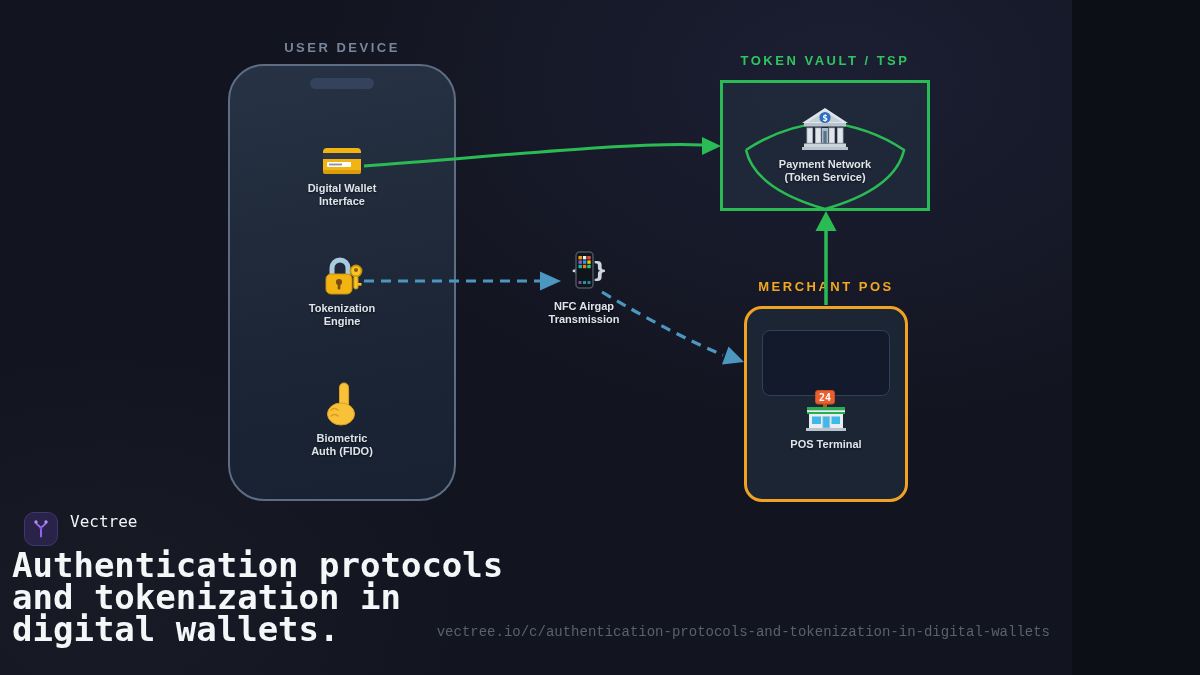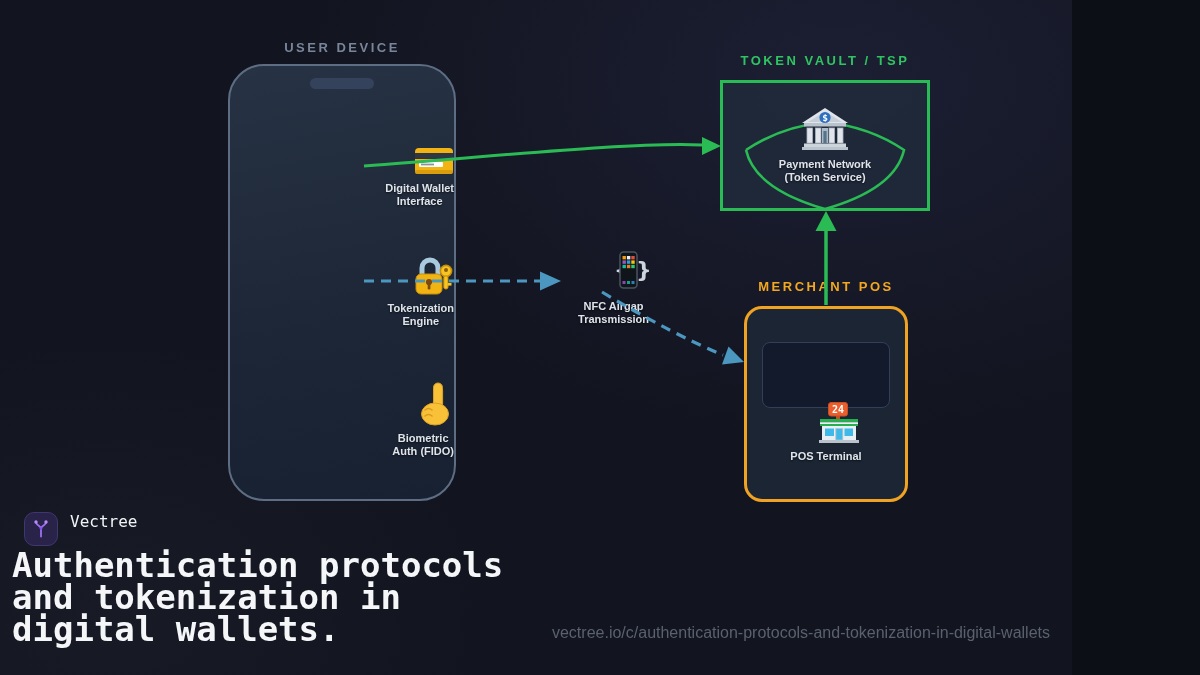--- a/index.html
+++ b/index.html
@@ -21,39 +21,39 @@
   #phone{
     position:absolute;left:228px;top:64px;width:228px;height:437px;
     border:2px solid #5d6d83;border-radius:36px;box-sizing:border-box;
     background:linear-gradient(170deg,#273244 0%,#1c2636 60%,#182131 100%);
   }
   #notch{
     position:absolute;left:50%;top:12px;transform:translateX(-50%);
     width:64px;height:11px;border-radius:6px;background:#35425c;
   }
   .node{
-    position:absolute;display:flex;flex-direction:column;align-items:flex-end;
+    position:absolute;display:flex;flex-direction:column;align-items:center;
     text-align:center;gap:6px;
   }
   .node .nlabel{font-size:11px;line-height:13px;font-weight:bold;color:#dfe4ea;
     text-shadow:0 1px 2px rgba(0,0,0,.6);}
   .node .icon{display:block;line-height:0;}
   
   #vault-box{
     position:absolute;left:720px;top:80px;width:210px;height:131px;
     border:3px solid #2abb54;box-sizing:border-box;background:rgba(32,44,60,.8);
   }
   #vault-shield{position:absolute;left:0;top:0;pointer-events:none;}
   #vault-node{left:0;right:0;top:24px;position:absolute;display:flex;flex-direction:column;align-items:center;gap:7px;}
   
   #pos-box{
     position:absolute;left:744px;top:306px;width:164px;height:196px;
     border:3px solid #f0a222;border-radius:18px;box-sizing:border-box;
     background:#1b2534;display:flex;flex-direction:column;align-items:center;
-    padding-top:33px;
+    padding-top:21px;
   }
   #pos-screen{
     width:128px;height:66px;border-radius:8px;background:#121a2b;
     border:1.5px solid #31405a;box-sizing:border-box;
   }
   #pos-node{position:static;margin-top:-6px;}
   
   #edges{position:absolute;left:0;top:0;pointer-events:none;}
   
   #logo{
@@ -63,22 +63,22 @@
   }
   #brand-name{
     position:absolute;left:70px;top:512px;font-family:"DejaVu Sans Mono",monospace;
     font-weight:normal;font-size:16px;color:#f2f4f7;
   }
   #headline{
     position:absolute;left:12px;top:549px;font-family:"DejaVu Sans Mono",monospace;
     font-weight:bold;font-size:34px;line-height:32px;color:#f4f6f8;white-space:nowrap;
   }
   #page-url{
-    position:absolute;right:22px;top:624px;font-family:Liberation Sans, sans-serif;
-    font-size:16px;color:#59616f;
+    position:absolute;right:22px;top:624px;font-family:Liberation Mono, monospace;
+    font-size:14px;color:#59616f;
   }
 </style>
 </head>
 <body>
 
 <div id="stage">
 
   <div class="group-title" style="left:228px;top:40px;width:228px;">USER DEVICE</div>
   <div class="group-title green-t" style="left:700px;top:53px;width:250px;">TOKEN VAULT / TSP</div>
   <div class="group-title orange-t" style="left:726px;top:279px;width:200px;">MERCHANT POS</div>

